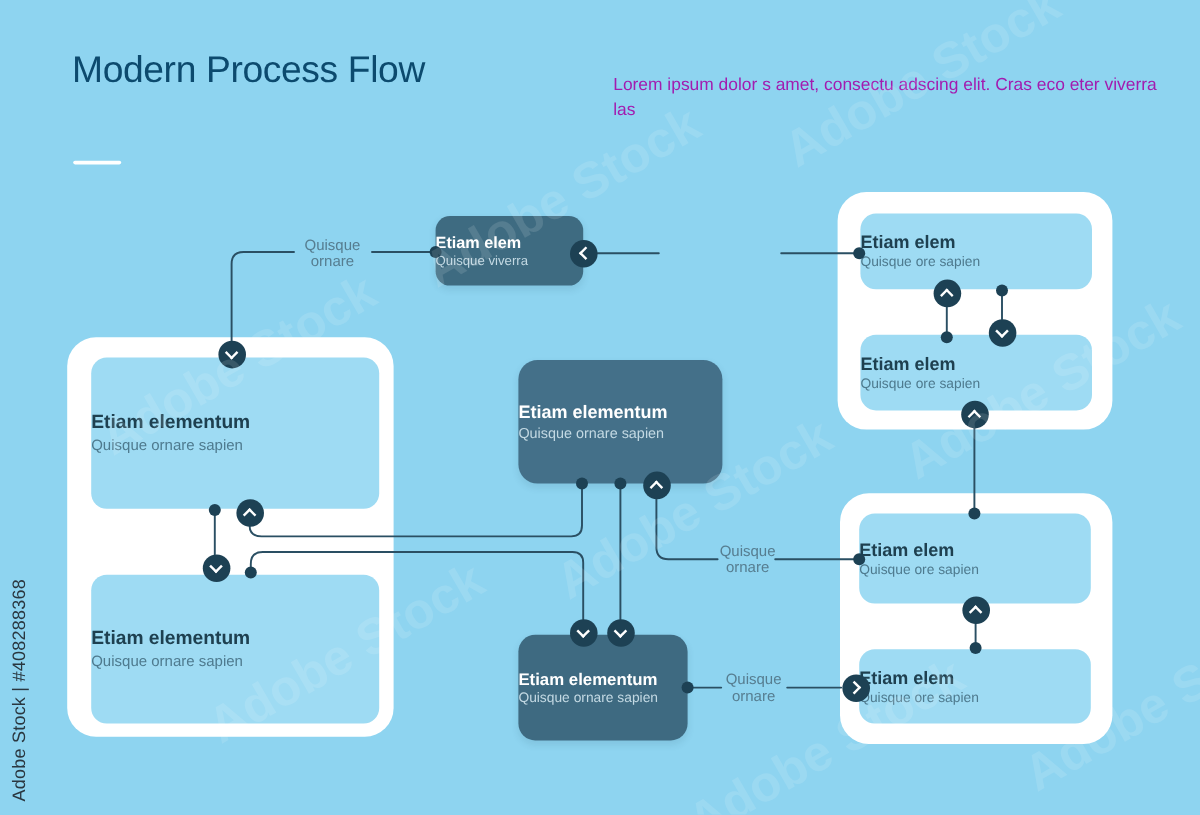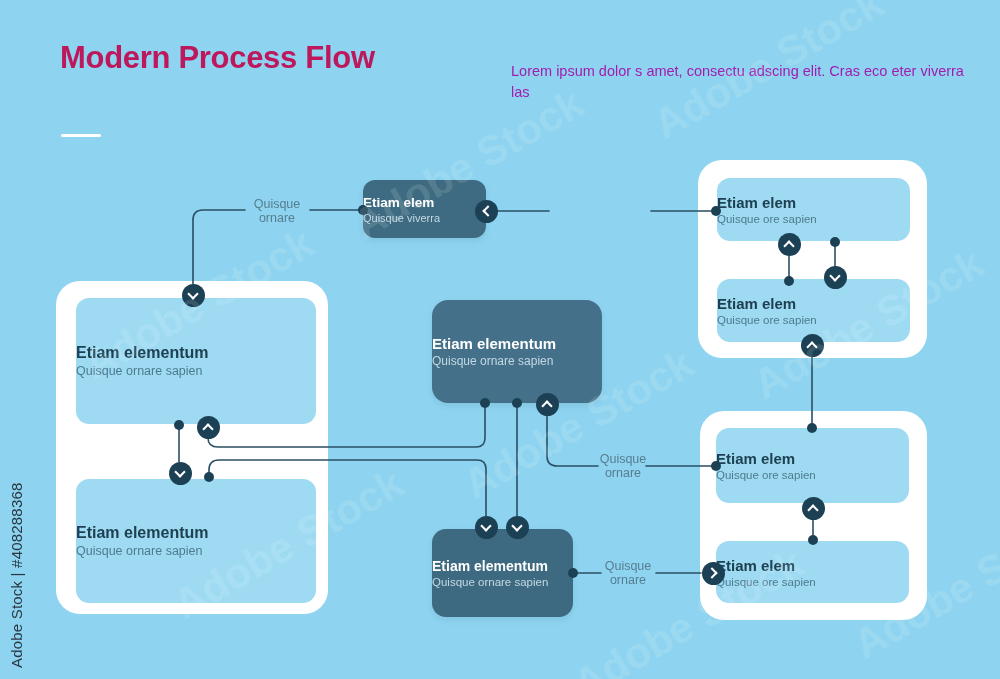--- a/index.html
+++ b/index.html
@@ -1,21 +1,21 @@
 <!DOCTYPE html>
 <html><head>
 <meta charset="utf-8">
 <style>
   html,body{margin:0;padding:0;background:#8ed4f0;}
   #stage{position:relative;width:1000px;height:679px;background:#8ed4f0;overflow:hidden;
          font-family:"Liberation Sans",sans-serif;}
 
   
   #title{position:absolute;left:60px;top:38px;font-size:31px;line-height:40px;
-         font-weight:bold;color:#be185d;letter-spacing:-0.3px;z-index:2;}
+         font-weight:normal;color:#0c4a6e;letter-spacing:-0.3px;z-index:2;}
   #underline{position:absolute;left:61px;top:134px;width:40px;height:3px;background:#ffffff;
              border-radius:2px;z-index:2;}
   #subtitle{position:absolute;left:511px;top:61px;width:470px;font-size:14.5px;line-height:21px;
             color:#a21caf;z-index:2;}
 
   
   .group{position:absolute;background:#ffffff;border-radius:24px;z-index:1;}
   #left-group{left:56px;top:281px;width:272px;height:333px;}
   #tr-group{left:698px;top:160px;width:229px;height:198px;}
   #br-group{left:700px;top:411px;width:227px;height:209px;}

